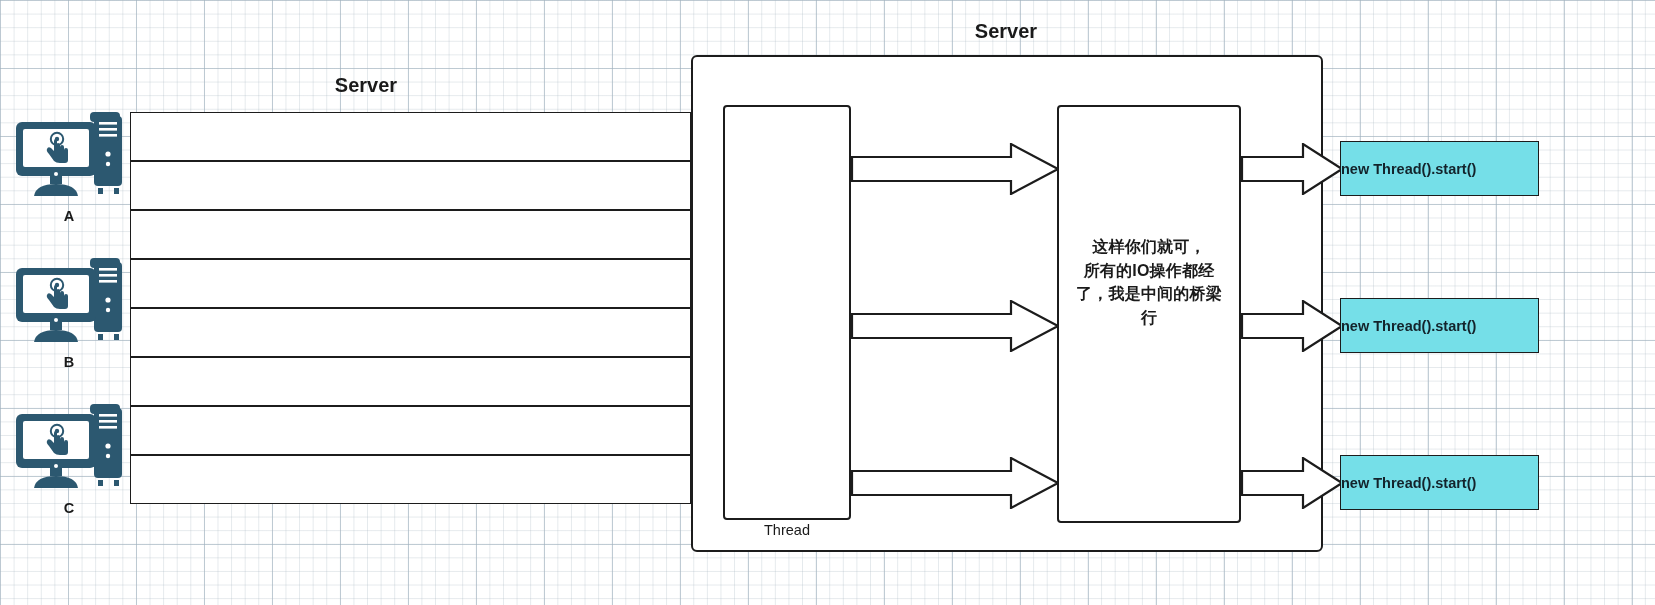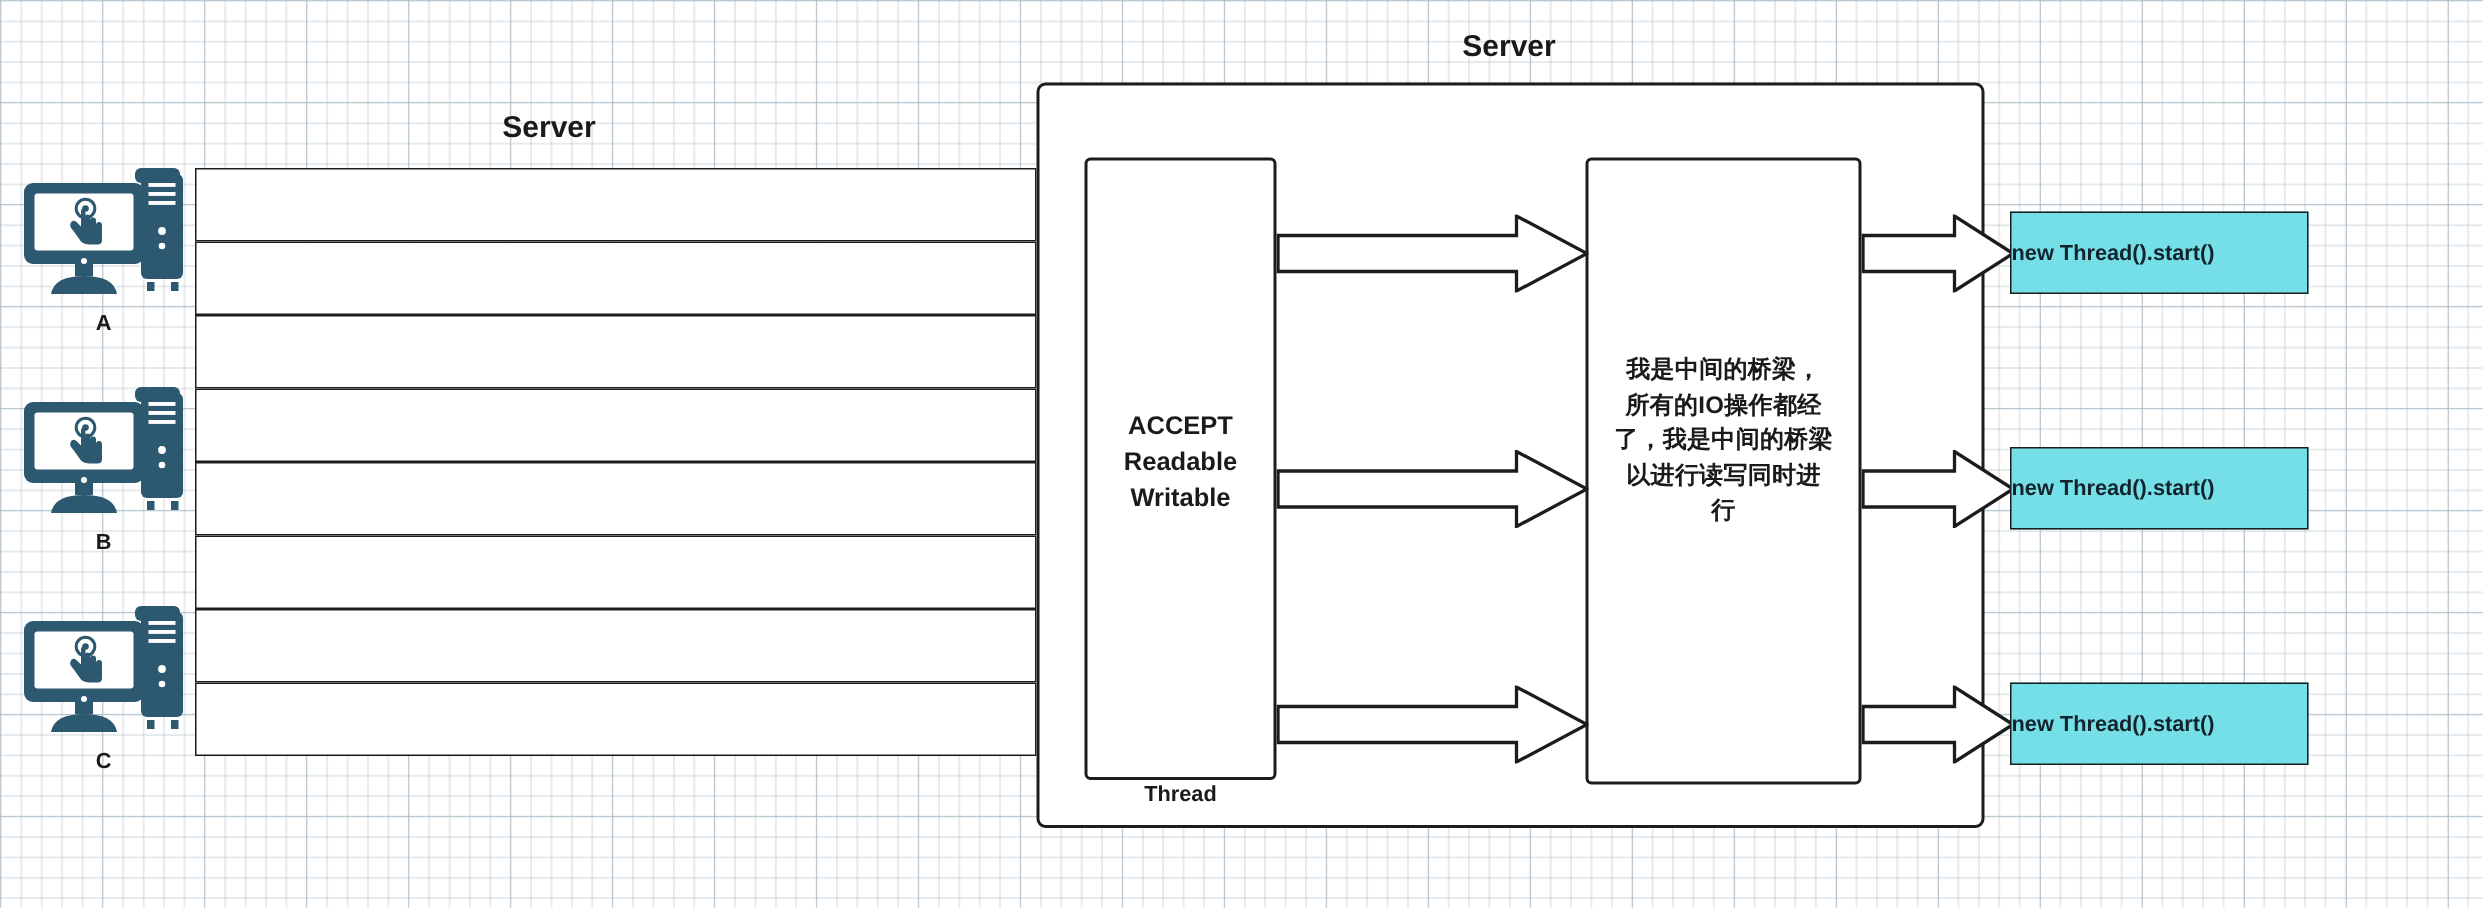--- a/index.html
+++ b/index.html
@@ -51,21 +51,21 @@
     left:723px;top:105px;width:128px;height:415px;
   }
   #selector-text{
     position:absolute;
     left:723px;top:272px;width:128px;
     text-align:center;
     font-size:17px;font-weight:bold;line-height:24px;color:#1a1a1a;
   }
   #thread-label{
     position:absolute;left:723px;top:522px;width:128px;
-    text-align:center;font-size:14.5px;font-weight:bold;color:#1a1a1a;
+    text-align:center;font-size:14.5px;font-weight:normal;color:#1a1a1a;
   }
 
   
   #buffer-box{
     left:1057px;top:105px;width:184px;height:418px;
   }
   #buffer-text{
     position:absolute;left:1062px;top:235px;width:174px;
     text-align:center;
     font-size:16px;font-weight:bold;line-height:23.5px;color:#1a1a1a;
@@ -217,33 +217,27 @@
       <g fill="#2c5870">
         <circle cx="43" cy="27" r="6.2" fill="none" stroke="#2c5870" stroke-width="2"></circle>
         <circle cx="43" cy="27" r="2.2"></circle>
         <path d="M40 29 L40 39 L37 36 Q34 34 33 37 Q32 39 35 42 L40 49 Q42 51 46 51 L51 51 Q54 51 54 48 L54 38 Q54 36 52 36 Q50 36 50 38 L50 35 Q50 33 48 33 Q46 33 46 35 L46 33 Q46 31 44 31 Q43 31 43 32 L43 29 Q43 27 41.5 27 Q40 27 40 29 Z"></path>
       </g>
     </svg>
   </div>
   <div class="pc-label" style="left:14px;top:500px;">C</div>
 
   <div class="outline-box" id="selector-box"></div>
-  <div id="selector-text">
-    <div>ACCEPT</div>
-    <div>Readable</div>
-    <div>Writable</div>
-  </div>
   <div id="thread-label">Thread</div>
 
   <div class="outline-box" id="buffer-box"></div>
   <div id="buffer-text">
-    <div>我是中间的桥梁，</div>
+    <div>这样你们就可，</div>
     <div>所有的IO操作都经</div>
     <div>了，我是中间的桥梁</div>
-    <div>以进行读写同时进</div>
     <div>行</div>
   </div>
 
   <div class="block-arrow" style="left:851px;top:143px;">
     <svg width="208" height="52" viewBox="0 0 208 52">
       <path d="M1 14 L160 14 L160 1 L207 26 L160 51 L160 38 L1 38 Z" fill="#ffffff" stroke="#1c1c1c" stroke-width="2.2" stroke-linejoin="miter"></path>
     </svg>
   </div>
   <div class="block-arrow" style="left:851px;top:300px;">
     <svg width="208" height="52" viewBox="0 0 208 52">

